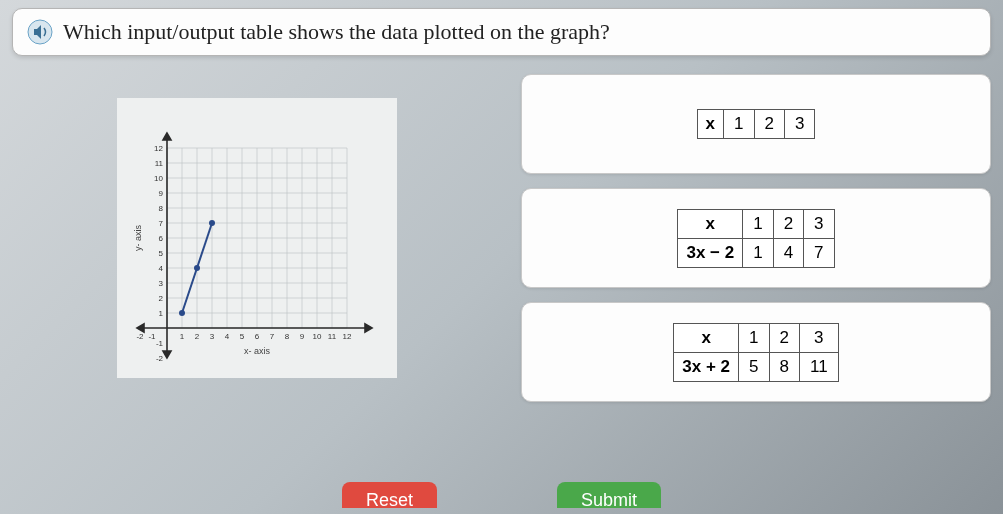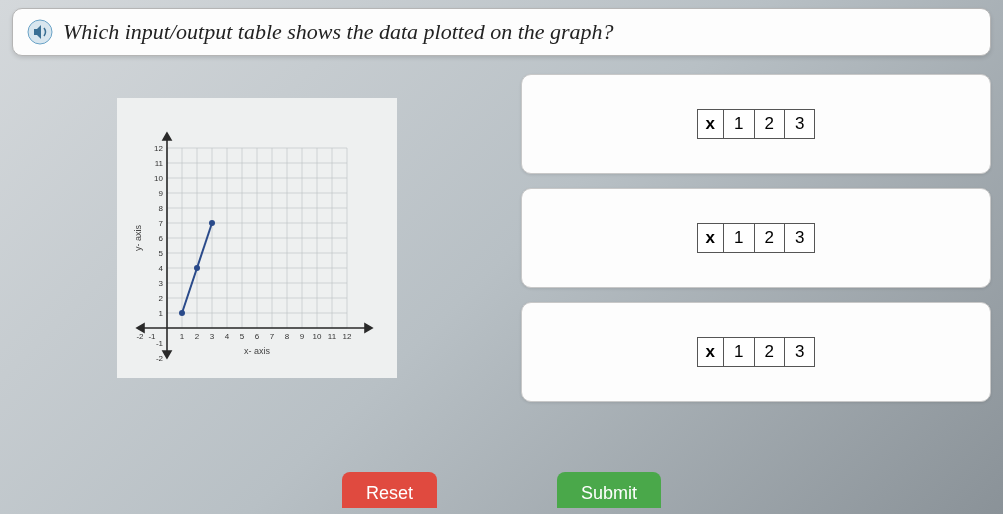--- a/index.html
+++ b/index.html
@@ -22,21 +22,20 @@
     box-shadow: 0 2px 4px rgba(0,0,0,0.12);
   }
   .audio-icon {
     width: 26px;
     height: 26px;
     margin-right: 10px;
     flex-shrink: 0;
   }
   .question-text {
     font-size: 22px;
-    font-style: italic;
     color: #222;
     font-family: 'Comic Sans MS', cursive, Georgia, serif;
   }
   .main-area {
     display: flex;
     padding: 0 12px;
     gap: 20px;
   }
   .left-panel {
     flex: 1;
@@ -95,21 +94,21 @@
     gap: 120px;
   }
   .btn {
     padding: 8px 24px 2px 24px;
     border-radius: 8px 8px 0 0;
     font-family: Arial, sans-serif;
     font-size: 18px;
     color: #fff;
     border: none;
     cursor: pointer;
-    height: 36px;
+    height: 26px;
     overflow: hidden;
   }
   .btn-reset { background: #e04a3f; }
   .btn-submit { background: #4aa84a; text-align: center; }
   svg.graph { display: block; }
 </style>
 </head>
 <body>
 
 <div class="question-bar">
@@ -230,33 +229,45 @@
 
     <div class="answer-card">
       <table class="io-table">
         <tbody>
             <tr>
           <td class="lbl">x</td>
           <td>1</td>
           <td>2</td>
           <td>3</td>
         </tr>
+        <tr>
+          <td class="lbl">3x − 2</td>
+          <td>1</td>
+          <td>4</td>
+          <td>7</td>
+        </tr>
       </tbody>
         </table>
     </div>
 
     <div class="answer-card">
       <table class="io-table">
         <tbody>
             <tr>
           <td class="lbl">x</td>
           <td>1</td>
           <td>2</td>
           <td>3</td>
         </tr>
+        <tr>
+          <td class="lbl">3x + 2</td>
+          <td>5</td>
+          <td>8</td>
+          <td>11</td>
+        </tr>
       </tbody>
         </table>
     </div>
   </div>
 </div>
 
 <div class="button-row">
   <button class="btn btn-reset">Reset</button>
   <button class="btn btn-submit">Submit</button>
 </div>

